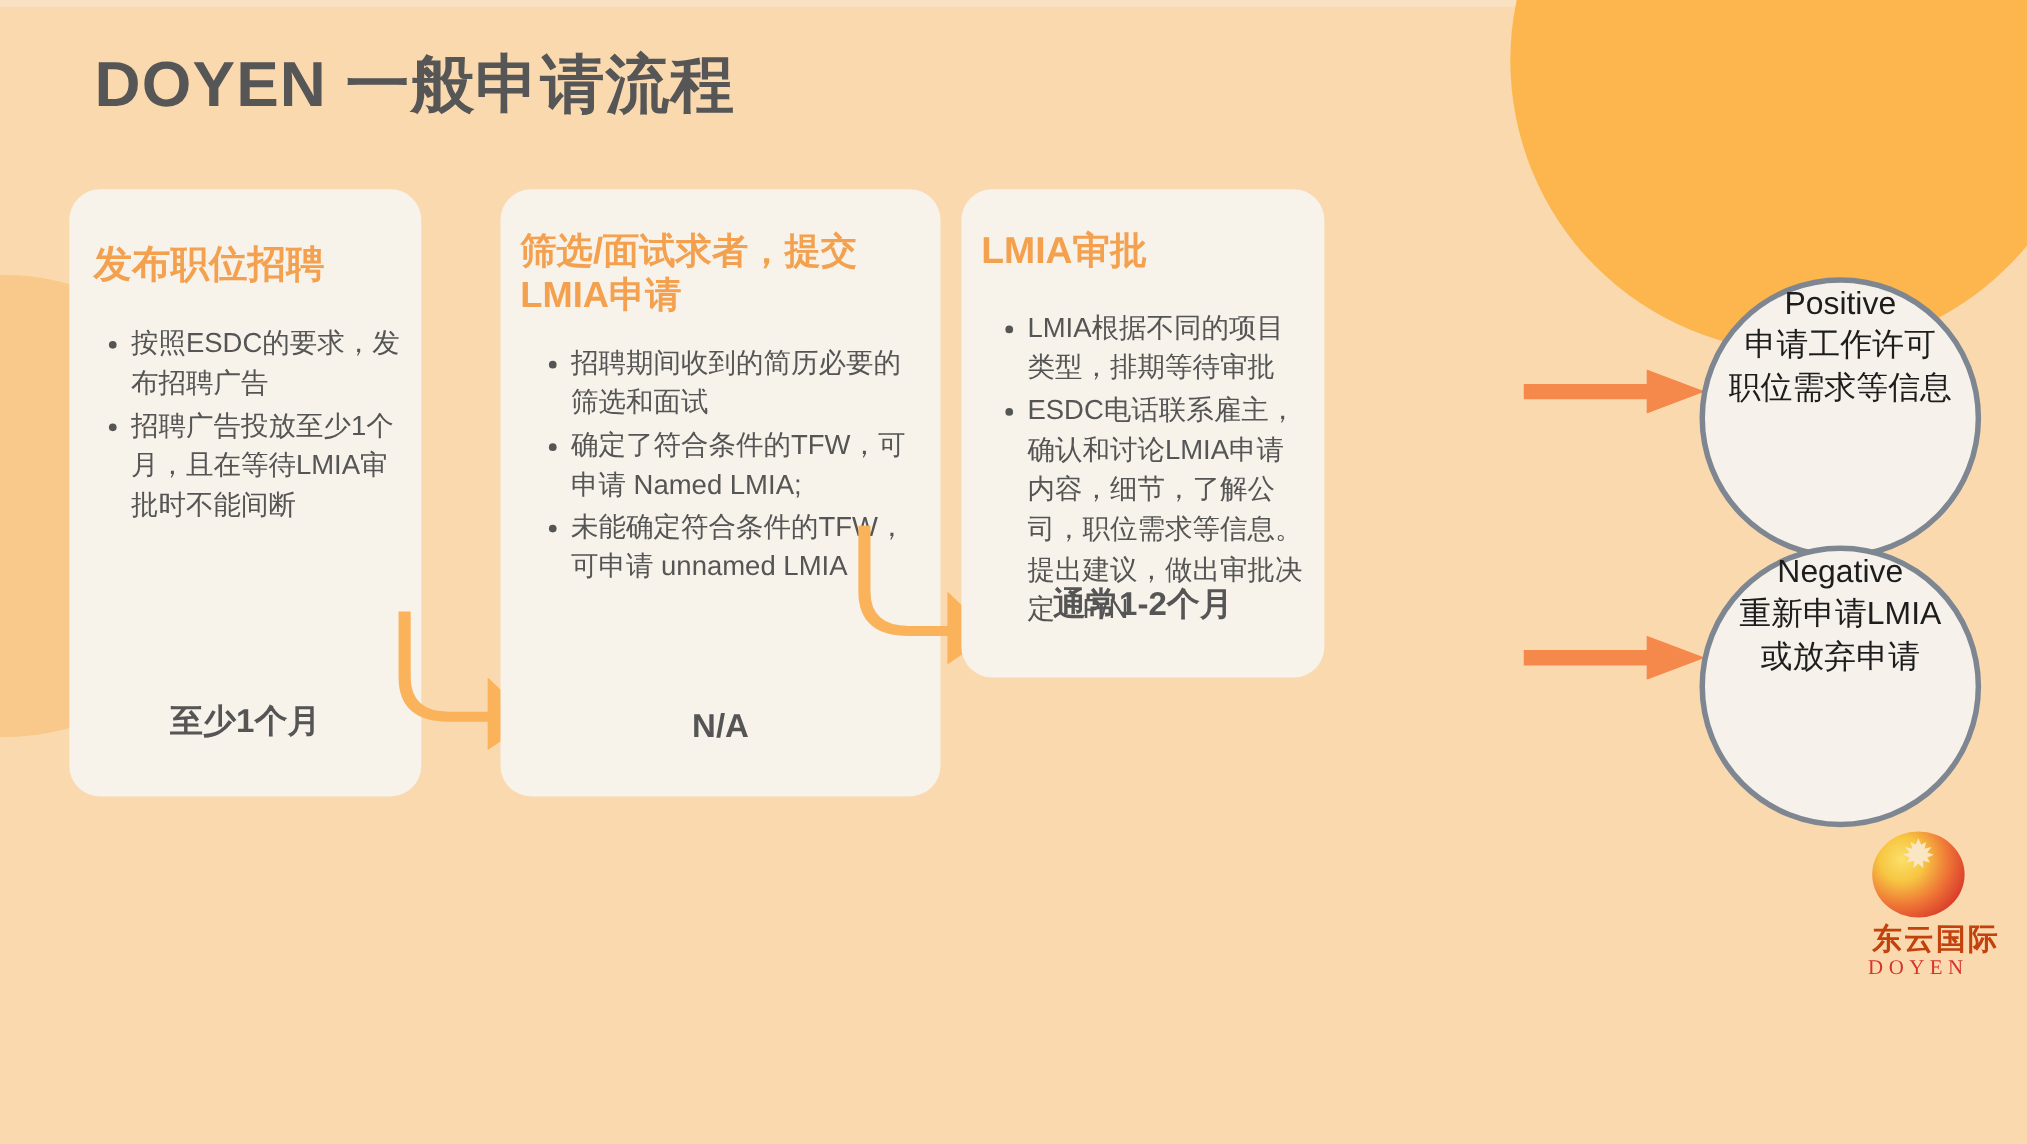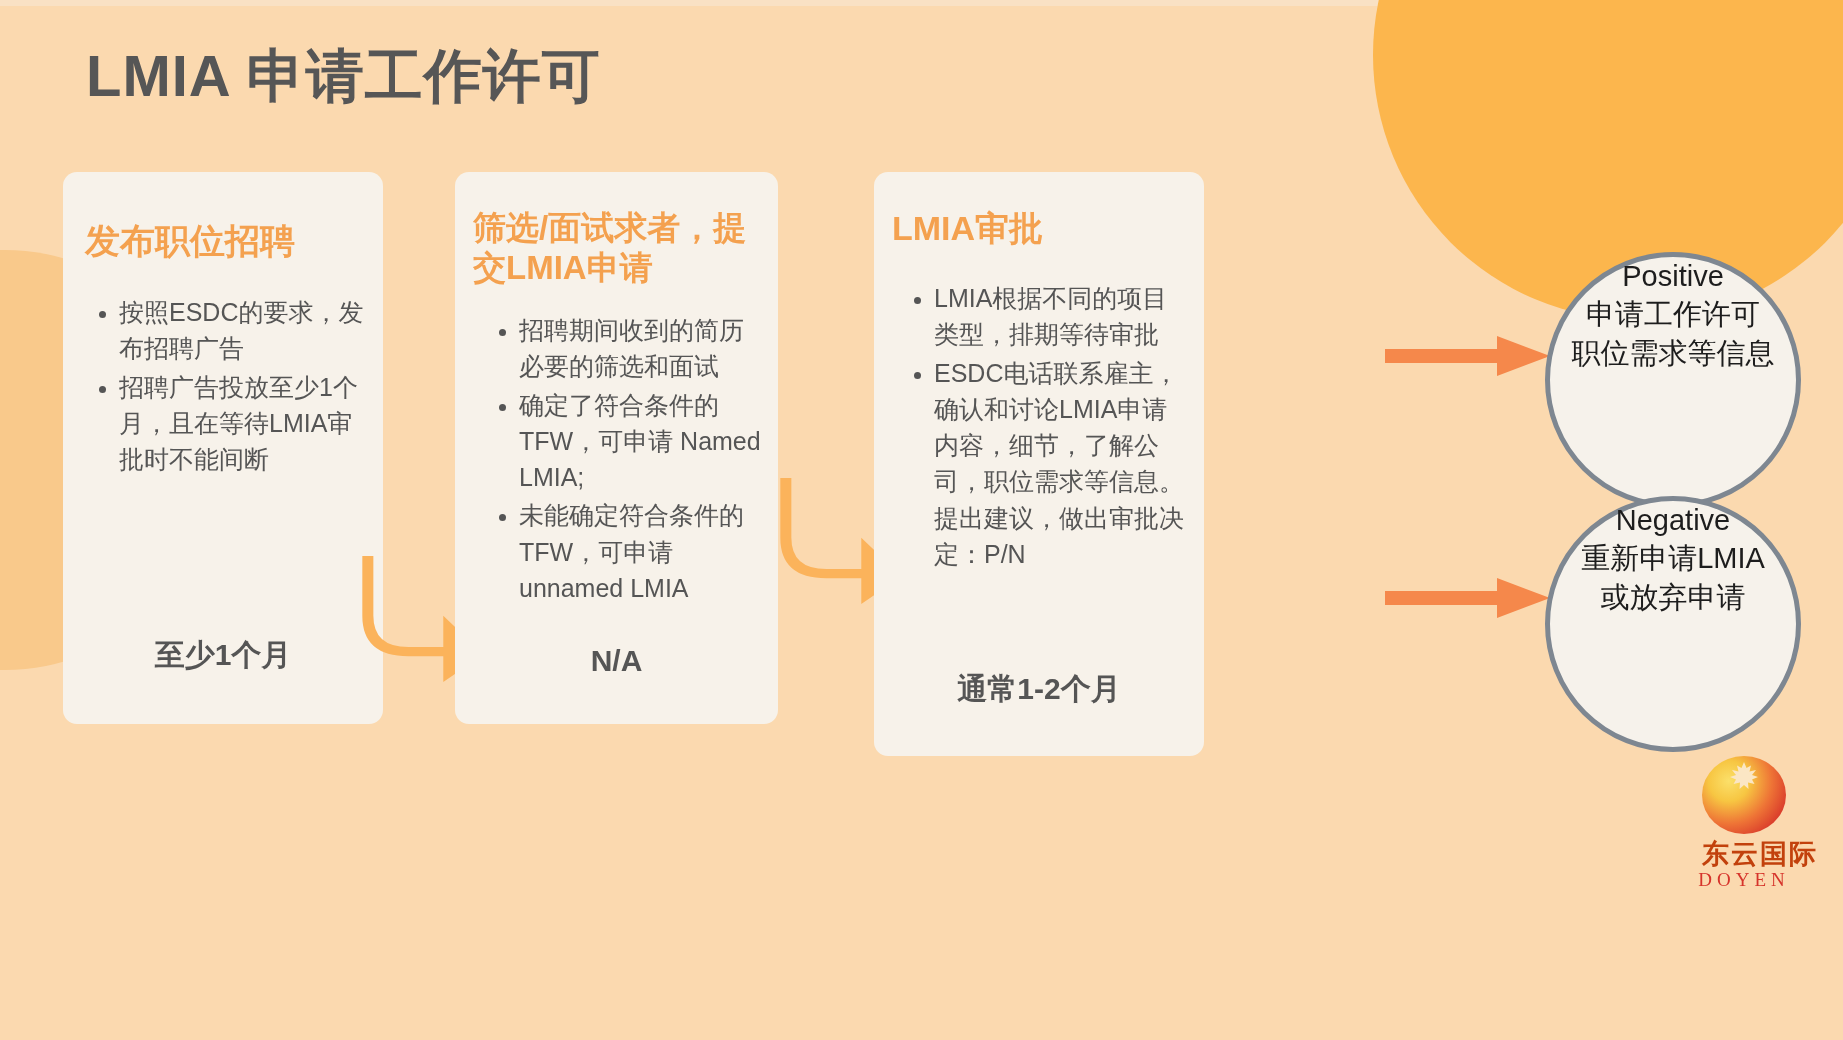--- a/index.html
+++ b/index.html
@@ -30,26 +30,26 @@
 
   
   .title{
     position:absolute;left:86px;top:38px;
     font-size:58px;font-weight:bold;color:#565656;letter-spacing:1px;
     white-space:nowrap;
   }
 
   
   .card{
-    position:absolute;background:#F7F2EA;border-radius:14px;
+    position:absolute;background:#F7F2EA;border-radius:28px;
     box-sizing:border-box;
   }
   .card-1{left:63px;top:172px;width:320px;height:552px;}
-  .card-2{left:455px;top:172px;width:323px;height:552px;}
-  .card-3{left:874px;top:172px;width:330px;height:584px;}
+  .card-2{left:455px;top:172px;width:400px;height:552px;}
+  .card-3{left:874px;top:172px;width:330px;height:444px;}
 
   .card-title{
     position:absolute;left:24px;right:12px;top:42px;
     color:#F4A14F;font-weight:bold;line-height:1.22;
   }
   .card-1 .card-title{font-size:35px;left:22px;top:48px;}
   .card-2 .card-title{font-size:33px;left:18px;top:36px;}
   .card-3 .card-title{font-size:34px;left:18px;top:36px;}
 
   .card-list{
@@ -119,21 +119,21 @@
 </head>
 <body>
 
 <div class="bg-layer">
   <div class="deco-band-top"></div>
   <div class="deco-circle-tr"></div>
   <div class="deco-circle-left"></div>
   <div class="deco-strip-left"></div>
 </div>
 
-<div class="title">LMIA 申请工作许可</div>
+<div class="title">DOYEN 一般申请流程</div>
 
 <div class="card card-1">
   <div class="card-title">发布职位招聘</div>
   <ul class="card-list">
     <li>按照ESDC的要求，发布招聘广告</li>
     <li>招聘广告投放至少1个月，且在等待LMIA审批时不能间断</li>
   </ul>
   <div class="card-footer">至少1个月</div>
 </div>
 

